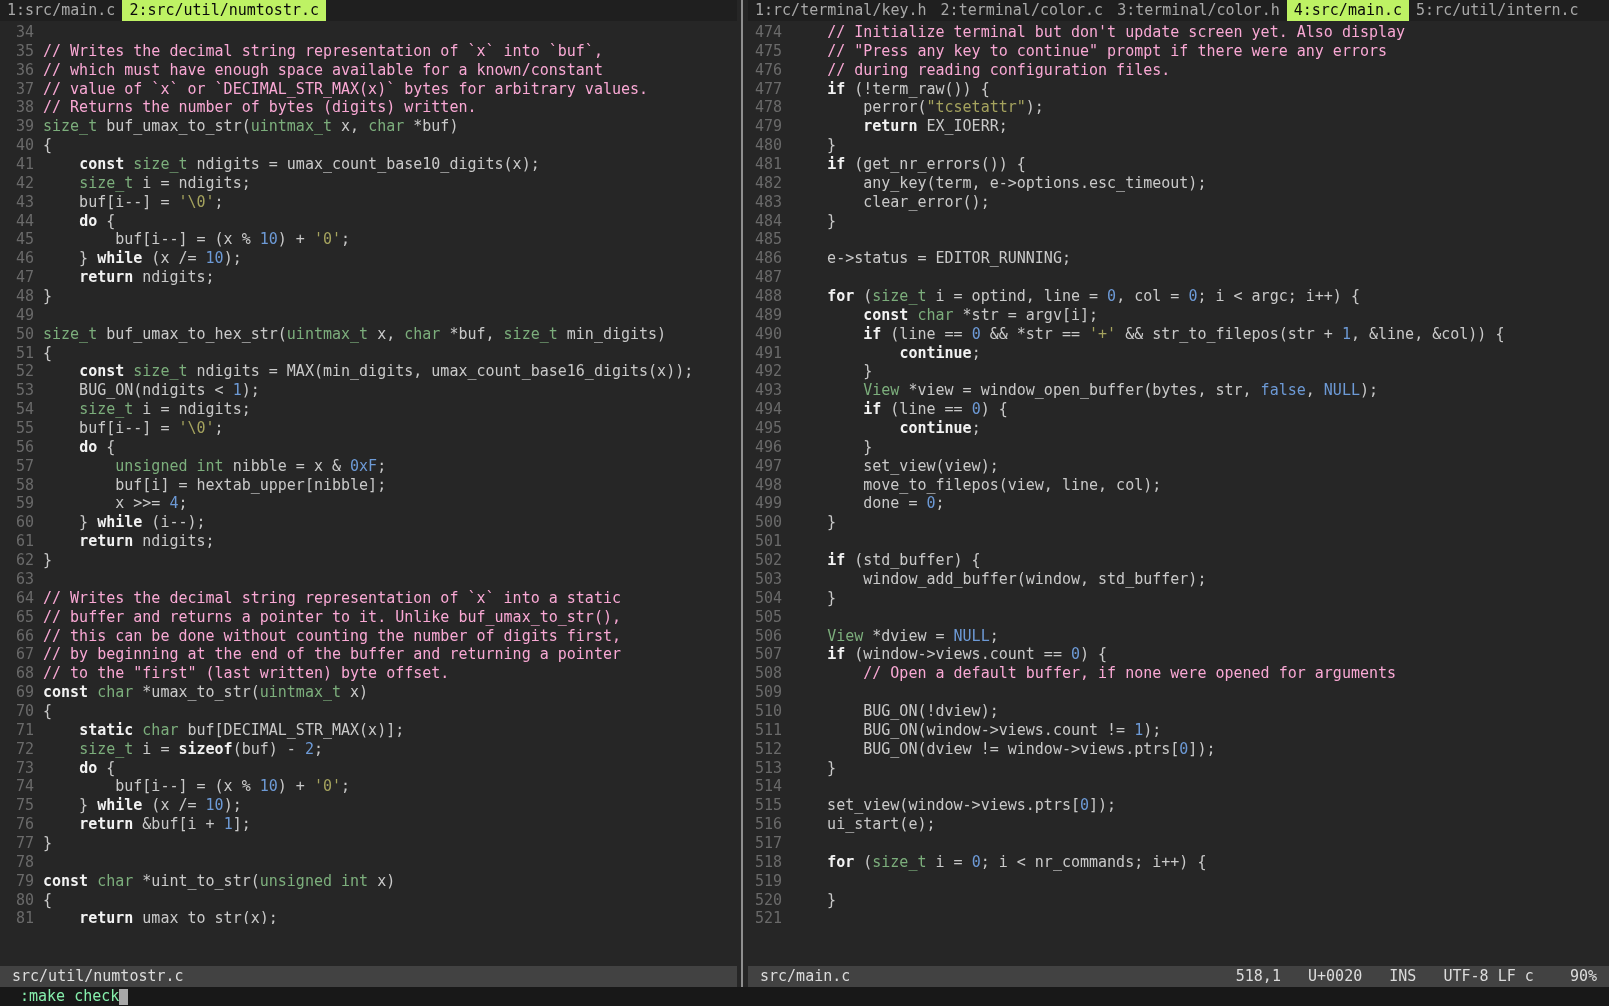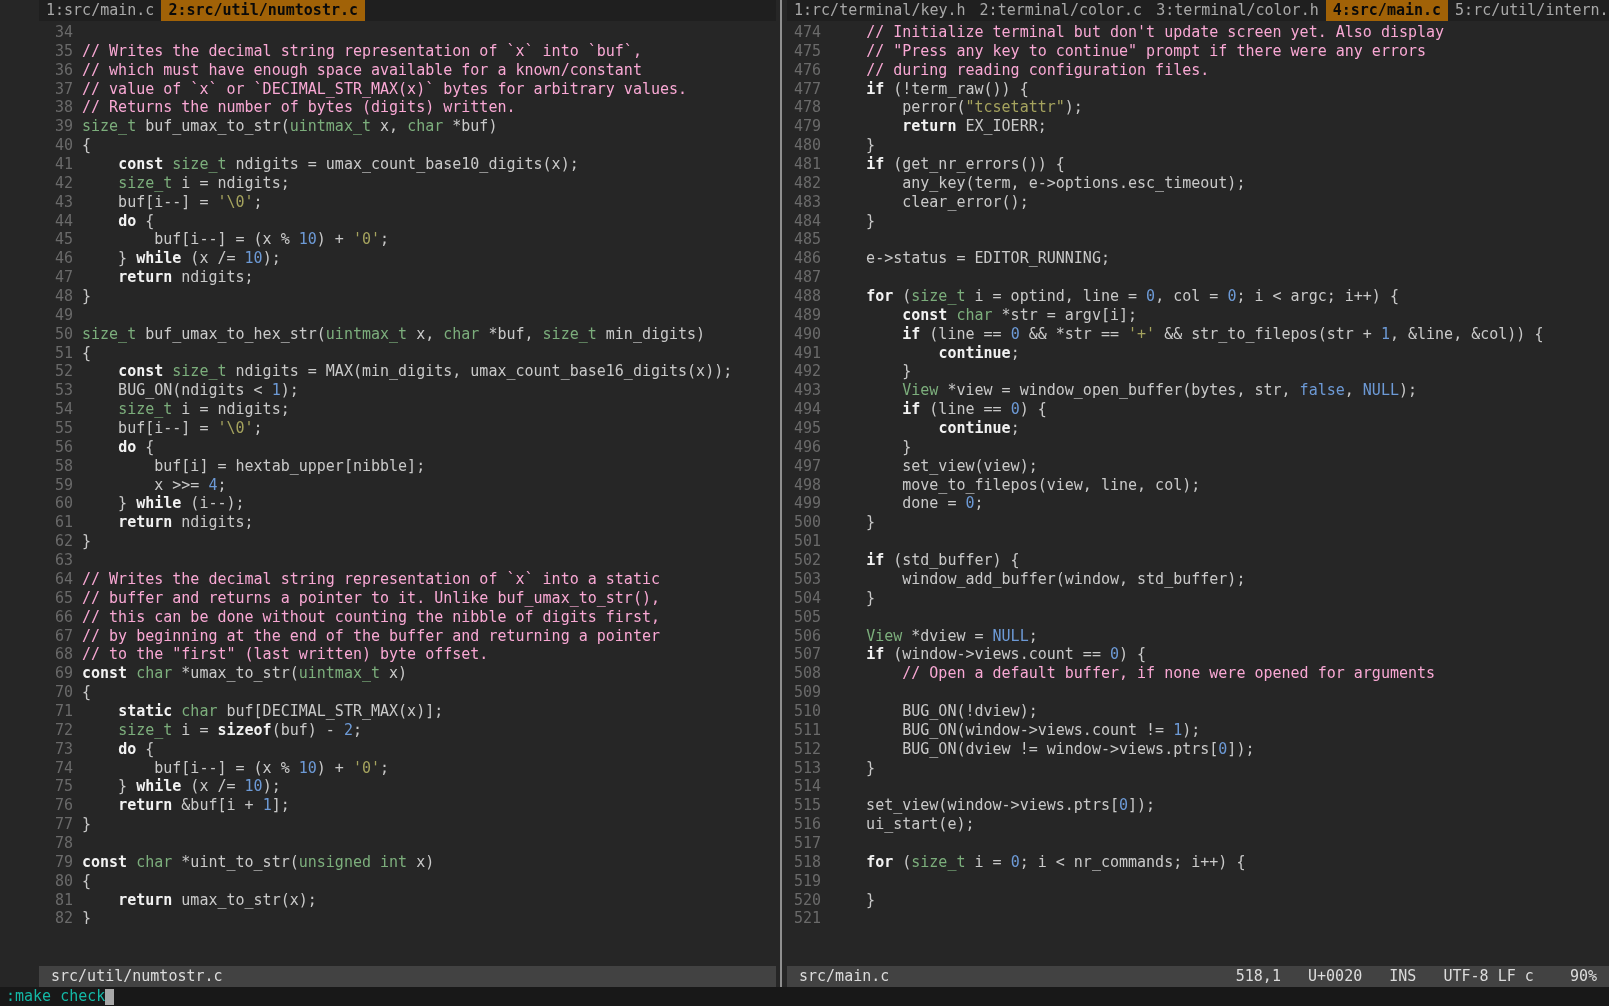--- a/index.html
+++ b/index.html
@@ -2,43 +2,43 @@
 <html><head>
 <meta charset="utf-8">
 <style>
   * { margin:0; padding:0; box-sizing:border-box; }
   html,body { background:#000; }
   .screen {
     width:1609px; height:1006px; background:#262626;
     font-family:"DejaVu Sans Mono", monospace; font-size:15px; color:#c9c9c9;
     display:flex; flex-direction:column; overflow:hidden;
   }
-  .cols { display:flex; flex:1; min-height:0;padding-left:39px; }
+  .cols { display:flex; flex:1; min-height:0; }
   .col { display:flex; flex-direction:column; min-width:0; overflow:hidden; }
   .col.left { width:737px; flex:none; }
   .col.right { flex:1; }
   .vdiv { width:11px; flex:none; position:relative; background:#262626; }
   .vdiv::before { content:""; position:absolute; left:4px; top:0; bottom:0; width:2px; background:#8f8f8f; }
   .tabbar { height:21px; line-height:21px; background:#1f1f1f; display:flex; overflow:hidden; white-space:pre; flex:none; }
   .tab { padding:0 7px; color:#a8a8a8; }
-  .tab.active { background:#a16207; color:#0a0a0a; font-weight:bold; }
+  .tab.active { background:#bef264; color:#0a0a0a; font-weight:normal; }
   .pane { flex:1; overflow:hidden; padding-top:2px; }
   .line { height:18.86px; line-height:18.86px; white-space:pre; display:flex; }
   .num { width:27px; text-align:right; color:#6a6a6a; flex:none; margin-left:7px; margin-right:9px; }
   .code { white-space:pre; }
   .tx { color:#c9c9c9; }
   .cm { color:#f9a8d4;text-align:center; }
   .kw { color:#f2f2f2; font-weight:bold; }
   .ty { color:#7cae7c; }
   .nu { color:#6d9ad6; }
   .st { color:#a5a35e; }
   .status { height:21px; line-height:21px; background:#424242; color:#dcdcdc;
     display:flex; justify-content:space-between; padding:0 12px; white-space:pre; flex:none; overflow:hidden;margin-top:42px; }
-  .cmdline { height:19px; line-height:19px; background:#181818; color:#14b8a6;
-    white-space:pre; display:flex; align-items:center; flex:none; padding-left:6px; }
+  .cmdline { height:19px; line-height:19px; background:#181818; color:#86efac;
+    white-space:pre; display:flex; align-items:center; flex:none; padding-left:20px; }
   .cursor { display:inline-block; width:9px; height:16px; background:#a8a8a8; }
 </style>
 </head>
 <body>
 
 <div class="screen">
   <div class="cols">
 
     <div class="col left">
       <div class="tabbar" id="left-tabs"><span class="tab">1:src/main.c</span><span class="tab active">2:src/util/numtostr.c</span></div>
@@ -59,29 +59,30 @@
           <div class="line"><span class="num">47</span><span class="code"><span class="tx">    </span><span class="kw">return</span><span class="tx"> ndigits;</span></span></div>
           <div class="line"><span class="num">48</span><span class="code"><span class="tx">}</span></span></div>
           <div class="line"><span class="num">49</span><span class="code"></span></div>
           <div class="line"><span class="num">50</span><span class="code"><span class="ty">size_t</span><span class="tx"> buf_umax_to_hex_str(</span><span class="ty">uintmax_t</span><span class="tx"> x, </span><span class="ty">char</span><span class="tx"> *buf, </span><span class="ty">size_t</span><span class="tx"> min_digits)</span></span></div>
           <div class="line"><span class="num">51</span><span class="code"><span class="tx">{</span></span></div>
           <div class="line"><span class="num">52</span><span class="code"><span class="tx">    </span><span class="kw">const</span><span class="tx"> </span><span class="ty">size_t</span><span class="tx"> ndigits = MAX(min_digits, umax_count_base16_digits(x));</span></span></div>
           <div class="line"><span class="num">53</span><span class="code"><span class="tx">    BUG_ON(ndigits &lt; </span><span class="nu">1</span><span class="tx">);</span></span></div>
           <div class="line"><span class="num">54</span><span class="code"><span class="tx">    </span><span class="ty">size_t</span><span class="tx"> i = ndigits;</span></span></div>
           <div class="line"><span class="num">55</span><span class="code"><span class="tx">    buf[i--] = </span><span class="st">'\0'</span><span class="tx">;</span></span></div>
           <div class="line"><span class="num">56</span><span class="code"><span class="tx">    </span><span class="kw">do</span><span class="tx"> {</span></span></div>
+          <div class="line"><span class="num">57</span><span class="code"><span class="tx">        </span><span class="ty">unsigned int</span><span class="tx"> nibble = x &amp; </span><span class="nu">0xF</span><span class="tx">;</span></span></div>
           <div class="line"><span class="num">58</span><span class="code"><span class="tx">        buf[i] = hextab_upper[nibble];</span></span></div>
           <div class="line"><span class="num">59</span><span class="code"><span class="tx">        x &gt;&gt;= </span><span class="nu">4</span><span class="tx">;</span></span></div>
           <div class="line"><span class="num">60</span><span class="code"><span class="tx">    } </span><span class="kw">while</span><span class="tx"> (i--);</span></span></div>
           <div class="line"><span class="num">61</span><span class="code"><span class="tx">    </span><span class="kw">return</span><span class="tx"> ndigits;</span></span></div>
           <div class="line"><span class="num">62</span><span class="code"><span class="tx">}</span></span></div>
           <div class="line"><span class="num">63</span><span class="code"></span></div>
           <div class="line"><span class="num">64</span><span class="code"><span class="cm">// Writes the decimal string representation of `x` into a static</span></span></div>
           <div class="line"><span class="num">65</span><span class="code"><span class="cm">// buffer and returns a pointer to it. Unlike buf_umax_to_str(),</span></span></div>
-          <div class="line"><span class="num">66</span><span class="code"><span class="cm">// this can be done without counting the nibble of digits first,</span></span></div>
+          <div class="line"><span class="num">66</span><span class="code"><span class="cm">// this can be done without counting the number of digits first,</span></span></div>
           <div class="line"><span class="num">67</span><span class="code"><span class="cm">// by beginning at the end of the buffer and returning a pointer</span></span></div>
           <div class="line"><span class="num">68</span><span class="code"><span class="cm">// to the "first" (last written) byte offset.</span></span></div>
           <div class="line"><span class="num">69</span><span class="code"><span class="kw">const</span><span class="tx"> </span><span class="ty">char</span><span class="tx"> *umax_to_str(</span><span class="ty">uintmax_t</span><span class="tx"> x)</span></span></div>
           <div class="line"><span class="num">70</span><span class="code"><span class="tx">{</span></span></div>
           <div class="line"><span class="num">71</span><span class="code"><span class="tx">    </span><span class="kw">static</span><span class="tx"> </span><span class="ty">char</span><span class="tx"> buf[DECIMAL_STR_MAX(x)];</span></span></div>
           <div class="line"><span class="num">72</span><span class="code"><span class="tx">    </span><span class="ty">size_t</span><span class="tx"> i = </span><span class="kw">sizeof</span><span class="tx">(buf) - </span><span class="nu">2</span><span class="tx">;</span></span></div>
           <div class="line"><span class="num">73</span><span class="code"><span class="tx">    </span><span class="kw">do</span><span class="tx"> {</span></span></div>
           <div class="line"><span class="num">74</span><span class="code"><span class="tx">        buf[i--] = (x % </span><span class="nu">10</span><span class="tx">) + </span><span class="st">'0'</span><span class="tx">;</span></span></div>
           <div class="line"><span class="num">75</span><span class="code"><span class="tx">    } </span><span class="kw">while</span><span class="tx"> (x /= </span><span class="nu">10</span><span class="tx">);</span></span></div>
           <div class="line"><span class="num">76</span><span class="code"><span class="tx">    </span><span class="kw">return</span><span class="tx"> &amp;buf[i + </span><span class="nu">1</span><span class="tx">];</span></span></div>

